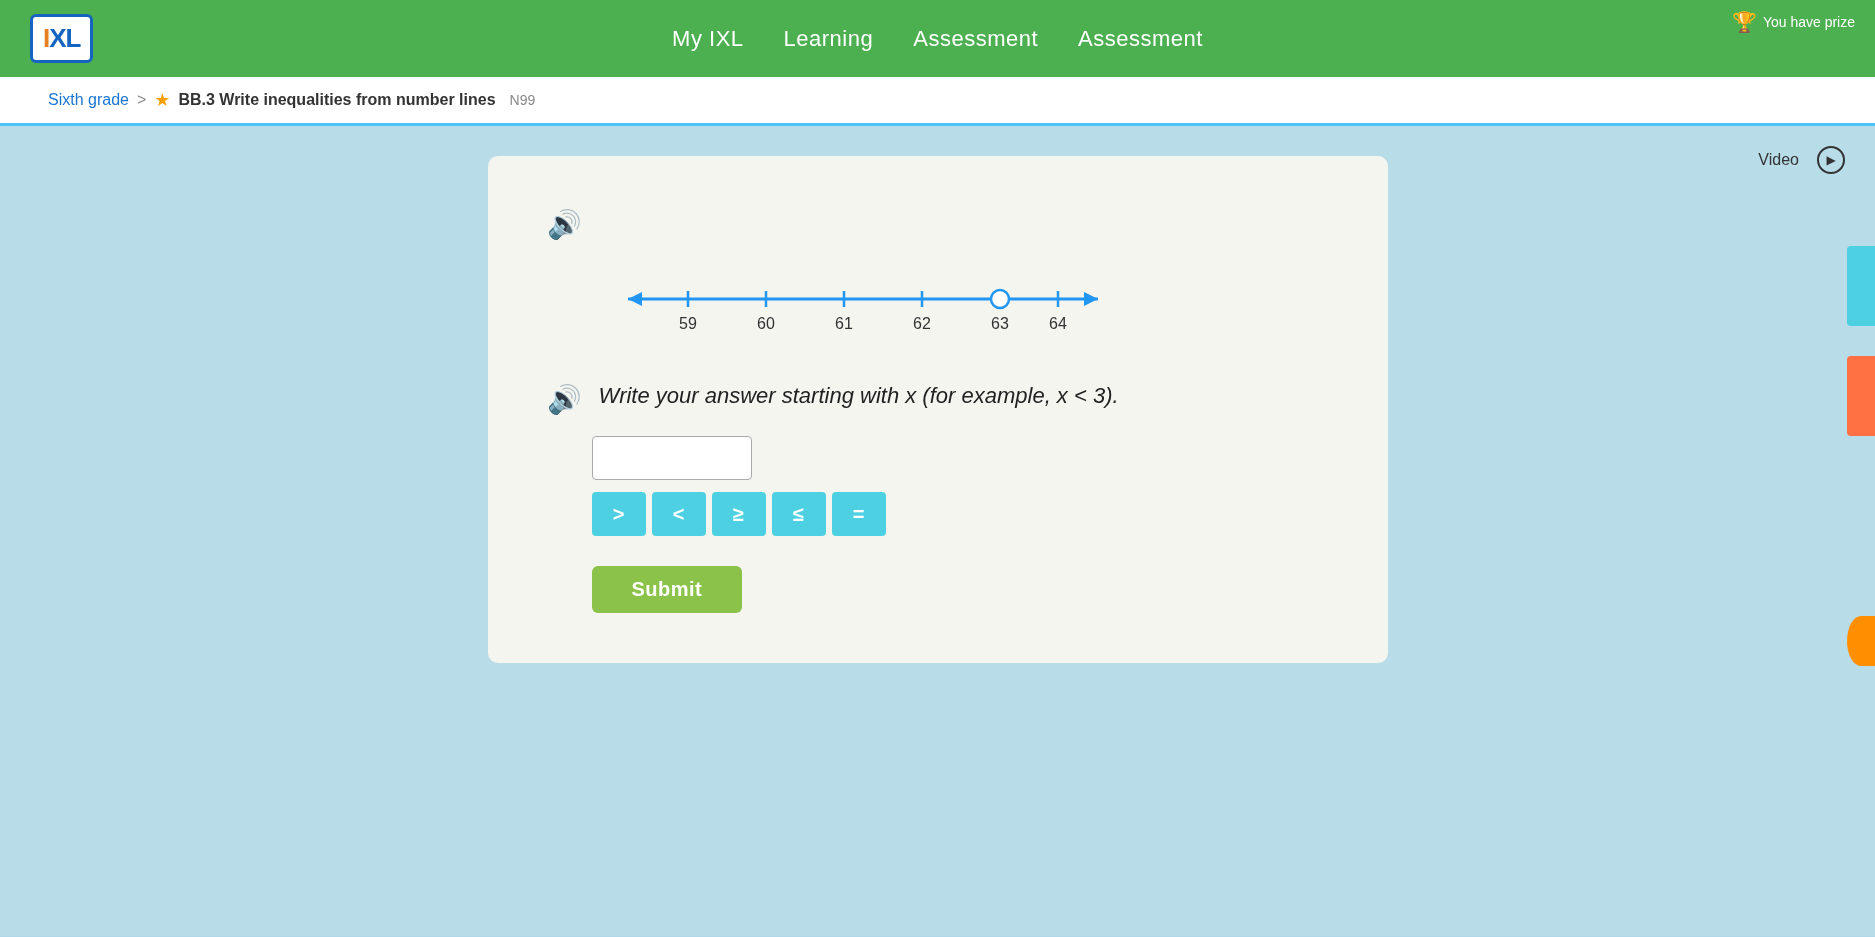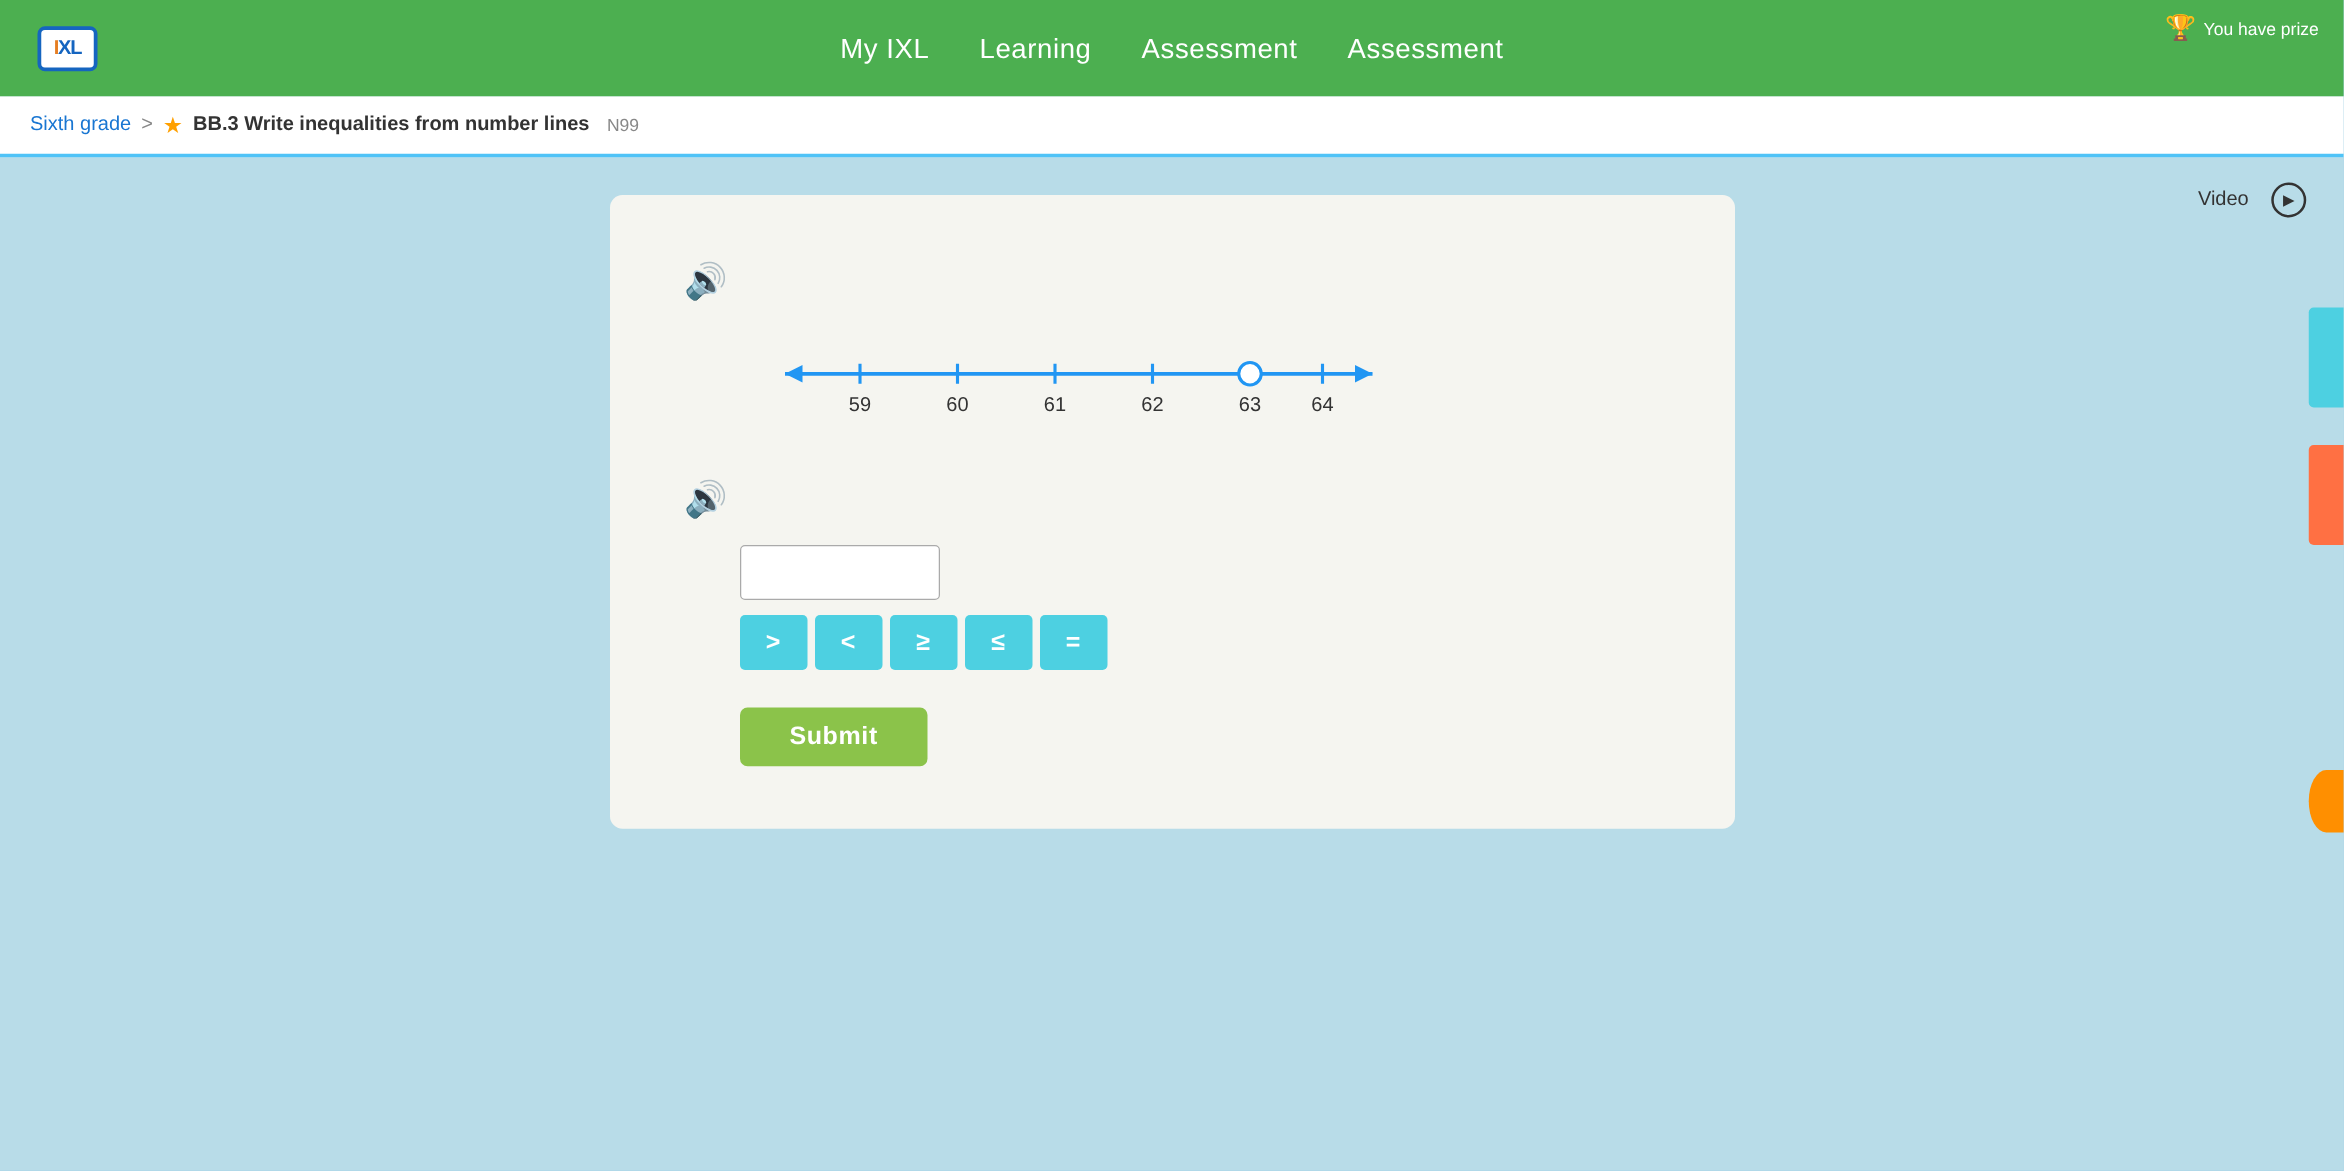--- a/index.html
+++ b/index.html
@@ -17,21 +17,21 @@
       display: flex;
       align-items: center;
       padding: 0 30px;
       position: relative;
     }
     .logo-box {
       background: white;
       border-radius: 6px;
       padding: 6px 10px;
       font-weight: 900;
-      font-size: 16px;
+      font-size: 26px;
       color: #1565c0;
       letter-spacing: -1px;
       border: 3px solid #1565c0;
     }
     .logo-i {
       color: #e67e22;
     }
     .nav-links {
       display: flex;
       gap: 40px;
@@ -57,21 +57,21 @@
       gap: 6px;
     }
     .trophy-icon {
       color: #ffd700;
       font-size: 20px;
     }
 
     
     .breadcrumb-bar {
       background: white;
-      padding: 12px 24px;
+      padding: 12px 48px;
       display: flex;
       align-items: center;
       gap: 8px;
       font-size: 16px;
       color: #555;
       border-bottom: 3px solid #4fc3f7;
     }
     .breadcrumb-link {
       color: #1976d2;
       text-decoration: none;
@@ -305,20 +305,21 @@
         <circle cx="392" cy="28" r="9" fill="white" stroke="#2196F3" stroke-width="2.5"></circle>
 
         <line x1="450" y1="20" x2="450" y2="36" stroke="#2196F3" stroke-width="2.5"></line>
         <text x="450" y="58" text-anchor="middle" font-size="16" fill="#333">64</text>
       </svg>
     </div>
 
     
     <div class="question2-row">
       <span class="speaker-icon">🔊</span>
+      <span class="question2-text">Write your answer starting with x (for example, x &lt; 3).</span>
     </div>
 
     
     <input class="answer-input" type="text" placeholder="" style="">
 
     
     <div class="symbol-buttons">
       <button class="sym-btn">&gt;</button>
       <button class="sym-btn">&lt;</button>
       <button class="sym-btn">≥</button>

